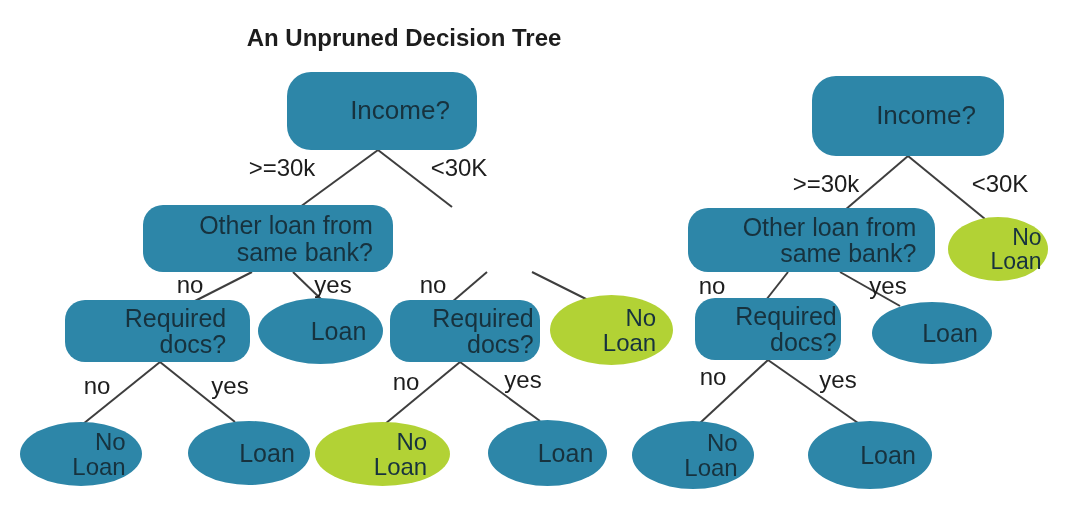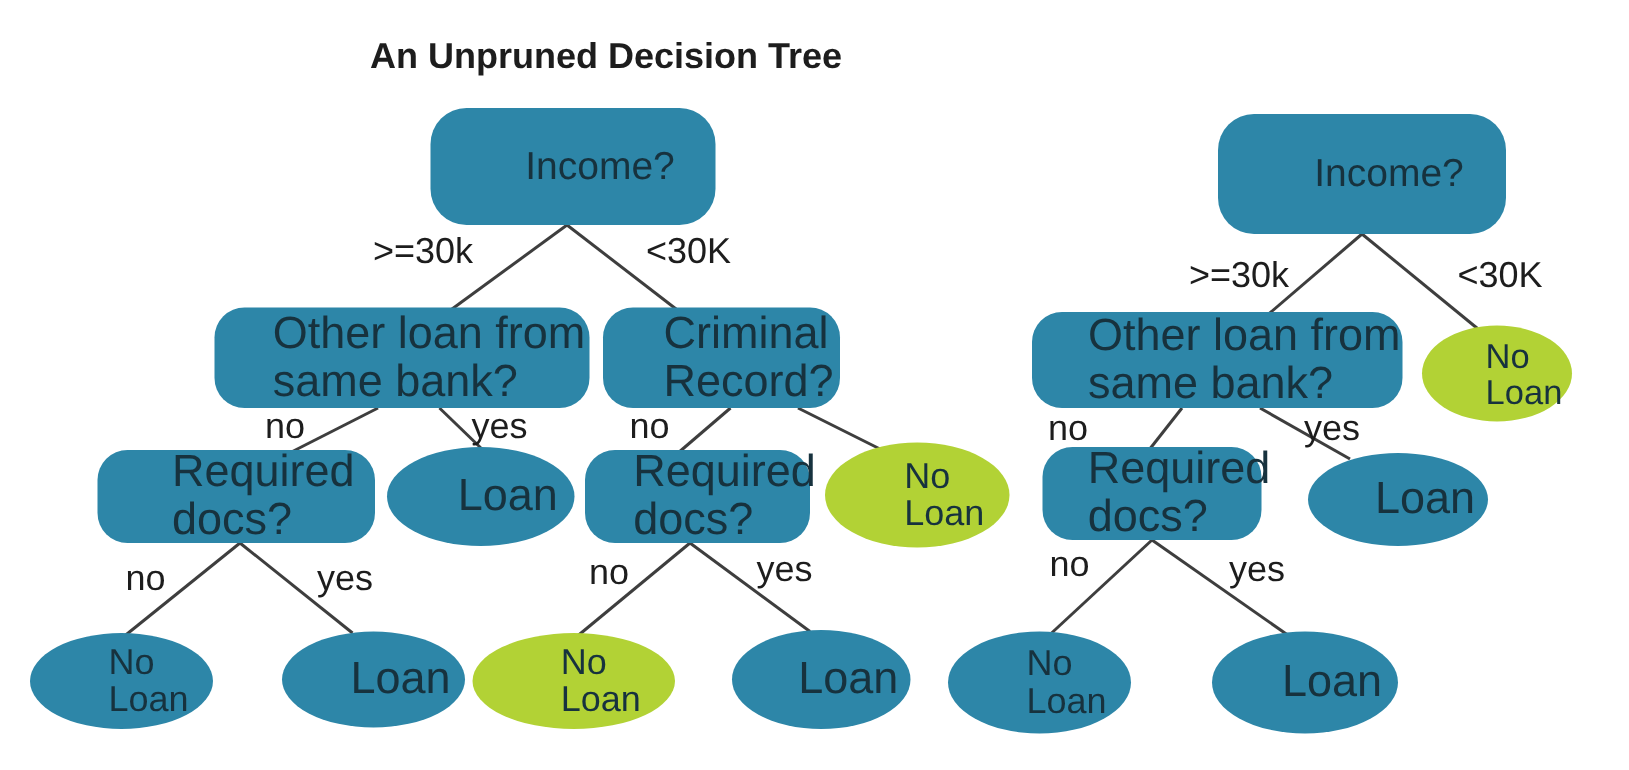--- a/index.html
+++ b/index.html
@@ -8,30 +8,30 @@
     font-family:"Liberation Sans", sans-serif;
   }
   .edges{position:absolute;left:0;top:0;width:1086px;height:513px;pointer-events:none;}
   .edge{stroke:#3e3e3e;stroke-width:2;fill:none;}
   .tree-title{
     position:absolute;transform:translate(-50%,-50%);
     font-size:24px;font-weight:700;color:#1d1d1d;white-space:nowrap;letter-spacing:0px;
   }
   .node{
     position:absolute;display:flex;align-items:center;justify-content:center;
-    text-align:left;color:#17323e;background:#2d86a8;
+    text-align:right;color:#17323e;background:#2d86a8;
     line-height:1.06;white-space:pre-line;box-sizing:border-box;padding-left:36px;
   }
   .rect{border-radius:20px;}
   .ellipse{border-radius:50%;}
   .blabel{
     position:absolute;transform:translate(-50%,-50%);
     font-size:24px;color:#1d1d1d;white-space:nowrap;
   }
-  .fs26{font-size:26px;} .fs25{font-size:30px;} .fs24{font-size:24px;} .fs23{font-size:23px;}
+  .fs26{font-size:26px;} .fs25{font-size:25px;} .fs24{font-size:24px;} .fs23{font-size:23px;}
 </style>
 </head>
 <body>
 
 <div class="canvas">
 
   <svg class="edges" viewBox="0 0 1086 513">
 
     <line class="edge" x1="378" y1="150" x2="300" y2="207"></line>
     <line class="edge" x1="378" y1="150" x2="452" y2="207"></line>
@@ -52,22 +52,20 @@
     <line class="edge" x1="768" y1="360" x2="858" y2="423"></line>
   </svg>
 
   <div class="tree-title" style="left:404px;top:38px;">An Unpruned Decision Tree</div>
 
   <div class="node rect fs26" style="left: 287px; top: 72px; width: 190px; height: 78px; border-radius: 24px; background: rgb(45, 134, 168);">Income?</div>
 
   <div class="node rect fs25" style="left: 143px; top: 205px; width: 250px; height: 67px; background: rgb(45, 134, 168);">Other loan from
 same bank?</div>
 
-  <div class="node rect fs25" style="left: 402px; top: 205px; width: 158px; height: 67px; background: rgb(45, 134, 168);">Criminal
-Record?</div>
 
   <div class="node rect fs25" style="left: 65px; top: 300px; width: 185px; height: 62px; background: rgb(45, 134, 168);">Required
 docs?</div>
 
   <div class="node ellipse fs25" style="left: 258px; top: 298px; width: 125px; height: 66px; background: rgb(45, 134, 168);">Loan</div>
 
   <div class="node rect fs25" style="left: 390px; top: 300px; width: 150px; height: 62px; background: rgb(45, 134, 168);">Required
 docs?</div>
 
   <div class="node ellipse fs24" style="left: 550px; top: 295px; width: 123px; height: 70px; background: rgb(178, 210, 53);">No

